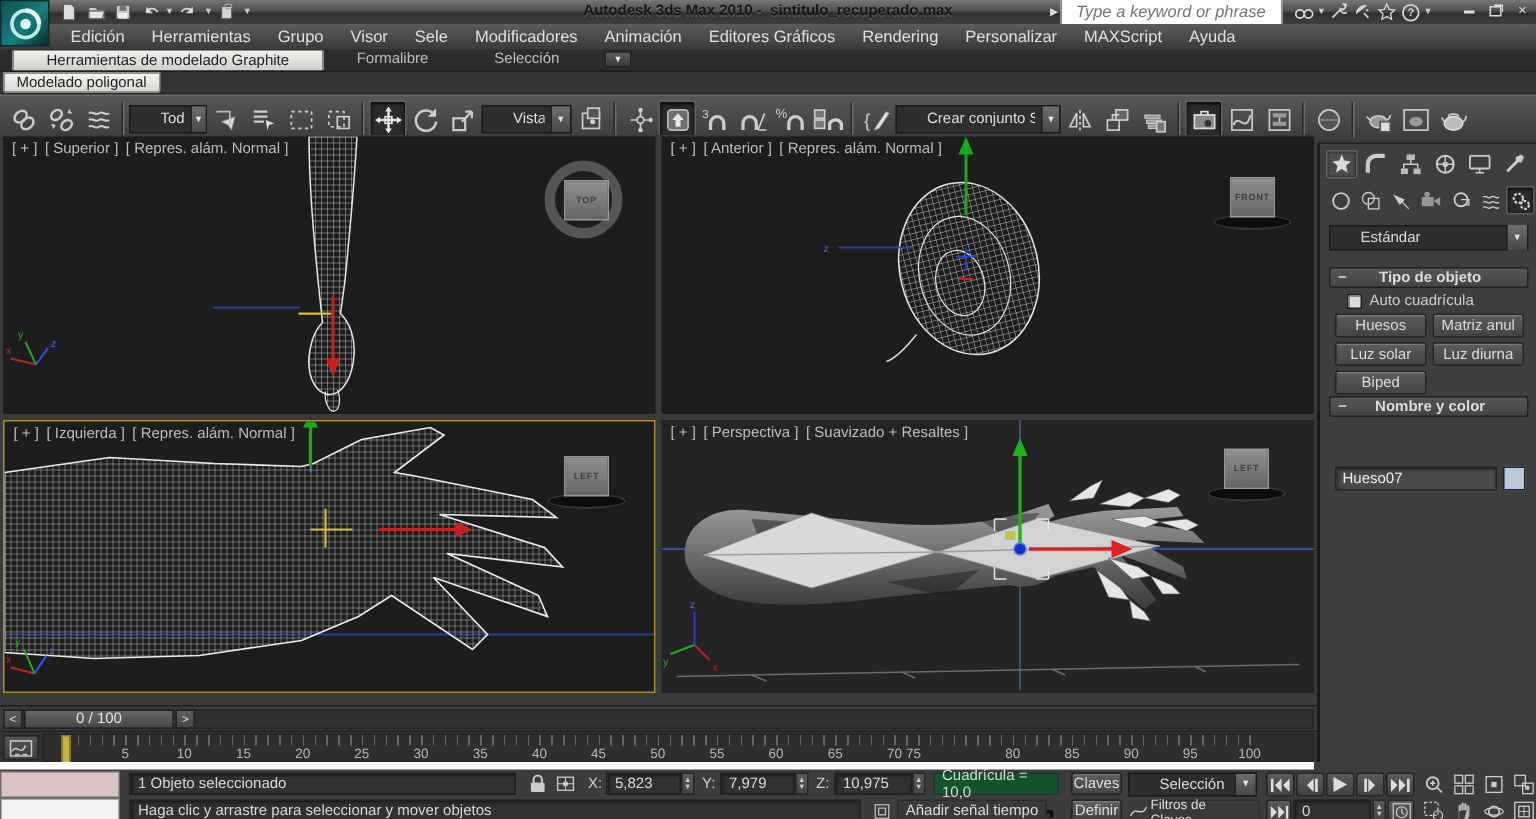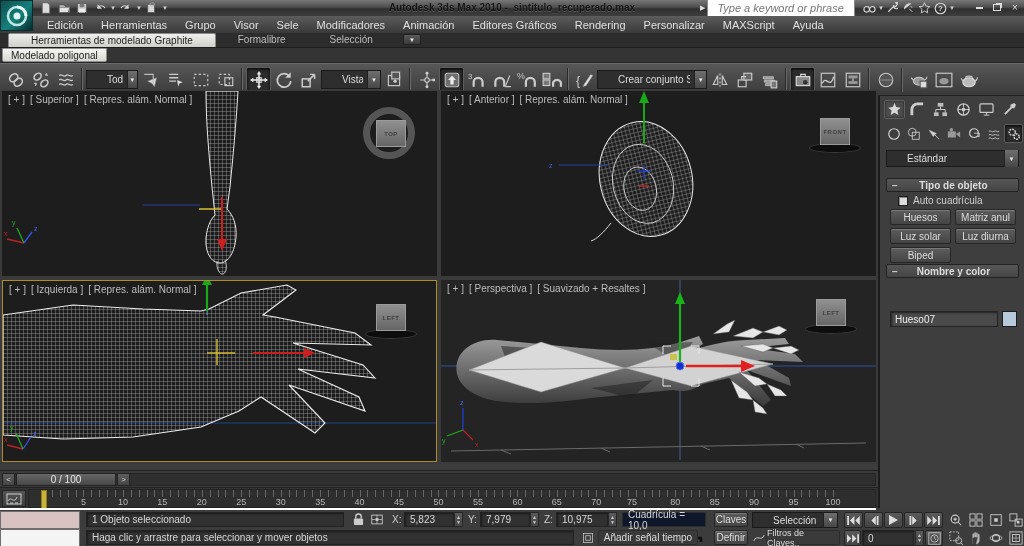--- a/index.html
+++ b/index.html
@@ -78,21 +78,21 @@
   .rollout{position:absolute;left:6px;width:133px;height:14px;background:linear-gradient(#565656,#454545);border:1px solid #222;border-radius:2px;color:#ddd;font-size:10px;display:flex;align-items:center;}
   .rollout .minus{margin:0 5px;font-weight:bold;color:#ccc;}
   .rollout .rtitle{flex:1;text-align:center;margin-right:14px;font-weight:bold;}
   .cp-check{position:absolute;left:18px;top:99px;display:flex;align-items:center;gap:5px;font-size:10px;color:#cfcfcf;}
   .checkbox{width:10px;height:10px;background:#dcdcdc;border:1px solid #1d1d1d;box-shadow:inset 1px 1px 0 #888;}
   .objgrid{position:absolute;left:10px;top:113px;width:126px;display:grid;grid-template-columns:1fr 1fr;gap:3px 4px;}
   .objbtn{height:16px;background:linear-gradient(#5d5d5d,#444);border:1px solid #262626;box-shadow:inset 0 1px 0 #7a7a7a;border-radius:2px;color:#ddd;font-size:10px;display:flex;align-items:center;justify-content:center;}
   .namefield{position:absolute;left:10px;top:215px;width:108px;height:16px;background:#4a4a4a;border:1px solid #242424;box-shadow:inset 1px 1px 2px #222;color:#eee;font-size:10px;display:flex;align-items:center;padding:0 4px;}
   .swatch{position:absolute;left:122px;top:215px;width:15px;height:16px;border:1px solid #1d1d1d;}
   
-  .statusbar{position:absolute;left:0;top:508px;width:876px;height:38px;background:#3c3c3c;border-top:2px solid #ffffff;}
+  .statusbar{position:absolute;left:0;top:508px;width:876px;height:38px;background:#3c3c3c;border-top:5px solid #ffffff;}
   .mini-pink{position:absolute;left:0;top:1px;width:80px;height:18px;background:#d8c2c2;border:1px solid #6e6e6e;}
   .mini-white{position:absolute;left:0;top:19px;width:80px;height:18px;background:#f4f4f4;border:1px solid #6e6e6e;}
   .sfield{position:absolute;background:#313131;border:1px solid #222;box-shadow:inset 1px 1px 2px #1a1a1a;color:#d8d8d8;font-size:10px;display:flex;align-items:center;padding:0 5px;height:15px;}
   .slabel{position:absolute;color:#cfcfcf;font-size:10px;height:15px;display:flex;align-items:center;}
   .spin{position:absolute;width:9px;height:15px;display:flex;flex-direction:column;align-items:center;justify-content:center;color:#ccc;font-size:5px;line-height:1;background:linear-gradient(#5a5a5a,#454545);border:1px solid #262626;}
   .sbtn{position:absolute;height:15px;background:linear-gradient(#5d5d5d,#454545);border:1px solid #242424;box-shadow:inset 0 1px 0 #777;color:#ddd;font-size:10px;display:flex;align-items:center;justify-content:center;border-radius:2px;}
   .flatico{position:absolute;display:flex;align-items:center;justify-content:center;}
   .pbtn{width:19px;height:16px;display:flex;align-items:center;justify-content:center;background:linear-gradient(#5a5a5a,#434343);border:1px solid #242424;border-radius:2px;flex:none;}
   .navbtn{width:19px;height:16px;display:flex;align-items:center;justify-content:center;flex:none;border-radius:2px;}
   .grp{position:absolute;display:flex;gap:1px;}
@@ -604,21 +604,21 @@
           <span class="ticknum" style="left: 212.25px;">25</span>
           <span class="ticknum" style="left: 251.7px;">30</span>
           <span class="ticknum" style="left: 291.15px;">35</span>
           <span class="ticknum" style="left: 330.6px;">40</span>
           <span class="ticknum" style="left: 370.05px;">45</span>
           <span class="ticknum" style="left: 409.5px;">50</span>
           <span class="ticknum" style="left: 448.95px;">55</span>
           <span class="ticknum" style="left: 488.4px;">60</span>
           <span class="ticknum" style="left: 527.85px;">65</span>
           <span class="ticknum" style="left: 567.3px;">70</span>
-          <span class="ticknum" style="left: 603px;">75</span>
+          <span class="ticknum" style="left: 580px;">75</span>
           <span class="ticknum" style="left: 646.2px;">80</span>
           <span class="ticknum" style="left: 685.65px;">85</span>
           <span class="ticknum" style="left: 725.1px;">90</span>
           <span class="ticknum" style="left: 764.55px;">95</span>
           <span class="ticknum" style="left: 804px;">100</span>
         </div>
       <div class="tmarker" style="background: rgb(199, 178, 58);"></div>
     </div>
   </div>
 
@@ -763,21 +763,21 @@
         <span>▲</span>
         <span>▼</span>
       </div>
     <div class="slabel" style="left:544px;top:2px;">Z:</div>
     <div class="sfield" style="left:556px;top:2px;width:52px;">10,975</div>
     <div class="spin" style="left:608px;top:2px;">
         <span>▲</span>
         <span>▼</span>
       </div>
 
-    <div class="sfield" style="left:622px;top:2px;width:84px;box-shadow:none;background:#0f172a;border-color:#2c2c2c;">Cuadrícula = 10,0</div>
+    <div class="sfield" style="left:622px;top:2px;width:84px;box-shadow:none;background:#14532d;border-color:#2c2c2c;">Cuadrícula = 10,0</div>
 
     <div class="flatico" style="left:668px;top:18px;width:40px;height:20px;">
       <svg class="gi" width="34" height="16" viewBox="0 0 34 16">
           <circle cx="7" cy="8" r="4.5" fill="none" stroke="#111" stroke-width="2.5"></circle>
           <path d="M11 8h20M25 8v4M30 8v4" stroke="#111" stroke-width="2.5"></path>
         </svg>
     </div>
 
     <div class="sbtn" style="left:714px;top:2px;width:34px;">Claves</div>
     <div class="dd" style="position:absolute;left:752px;top:2px;width:86px;height:16px;">

